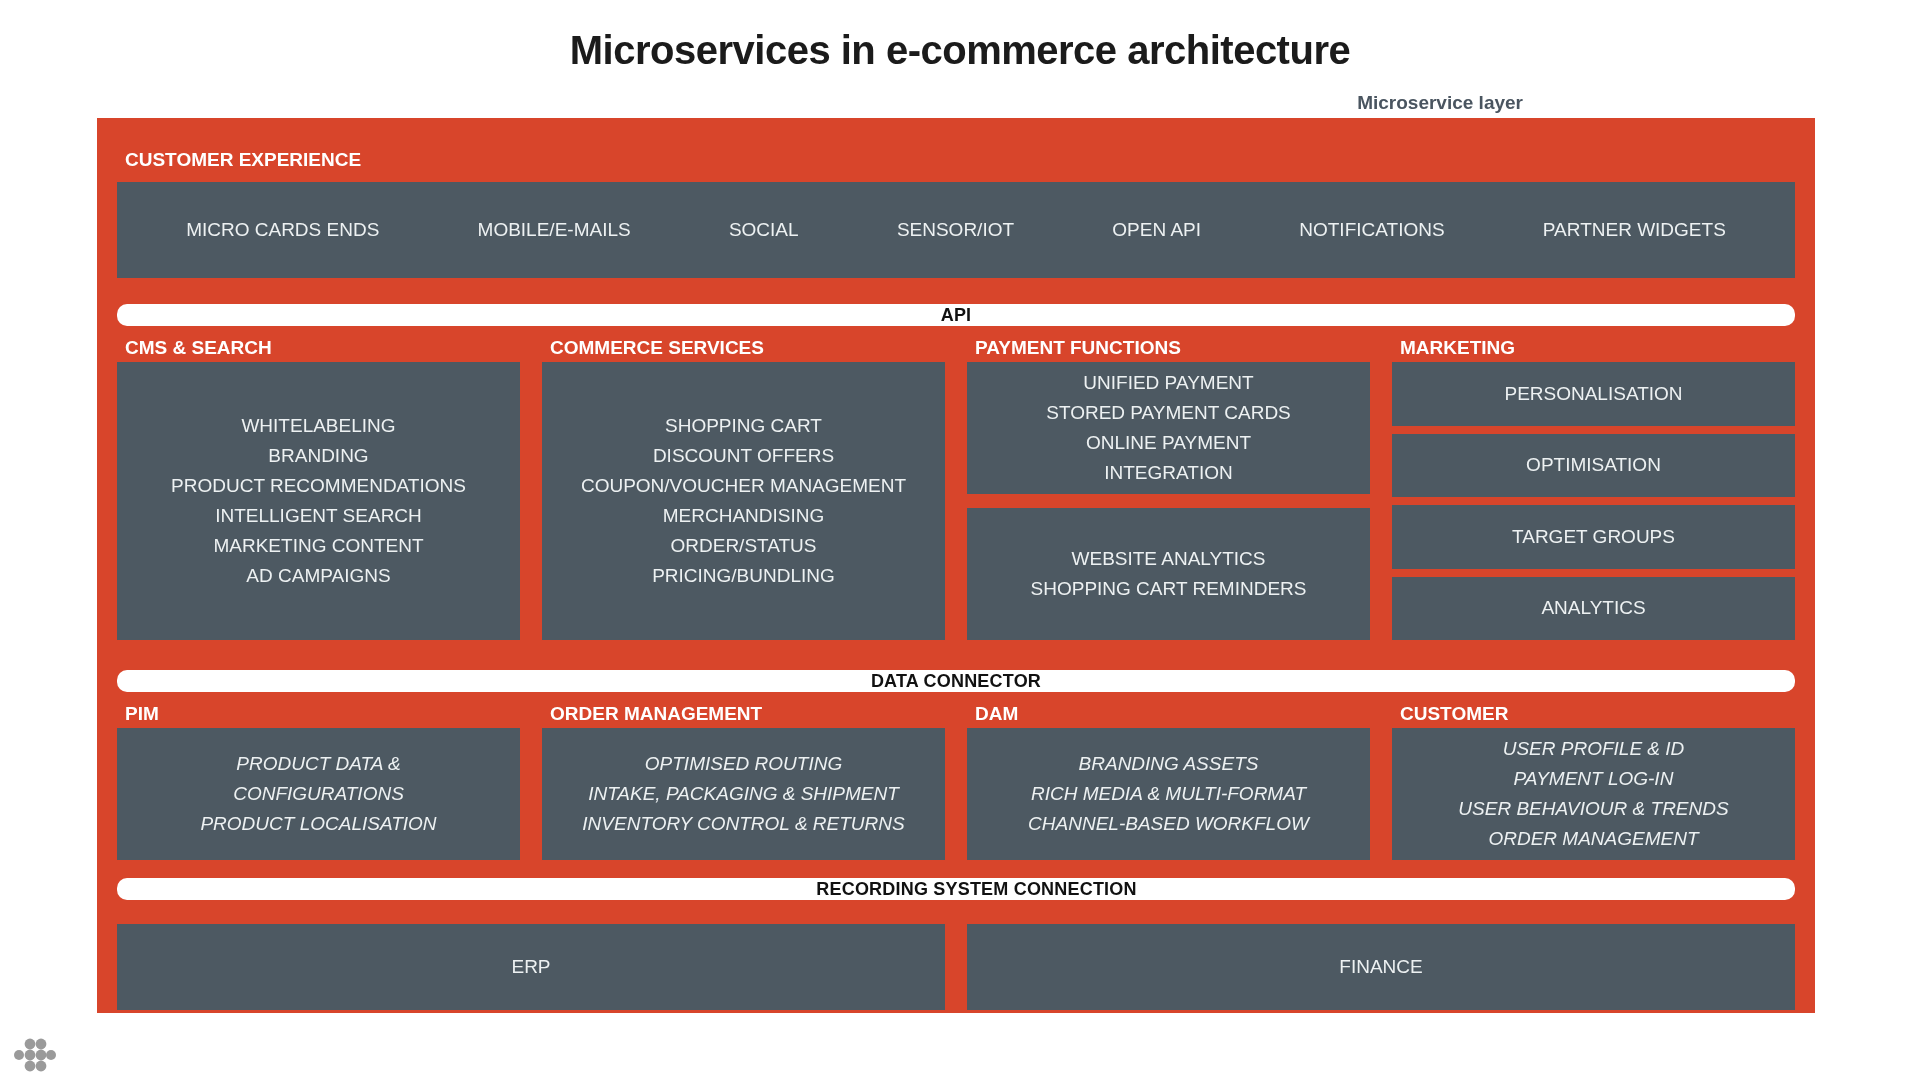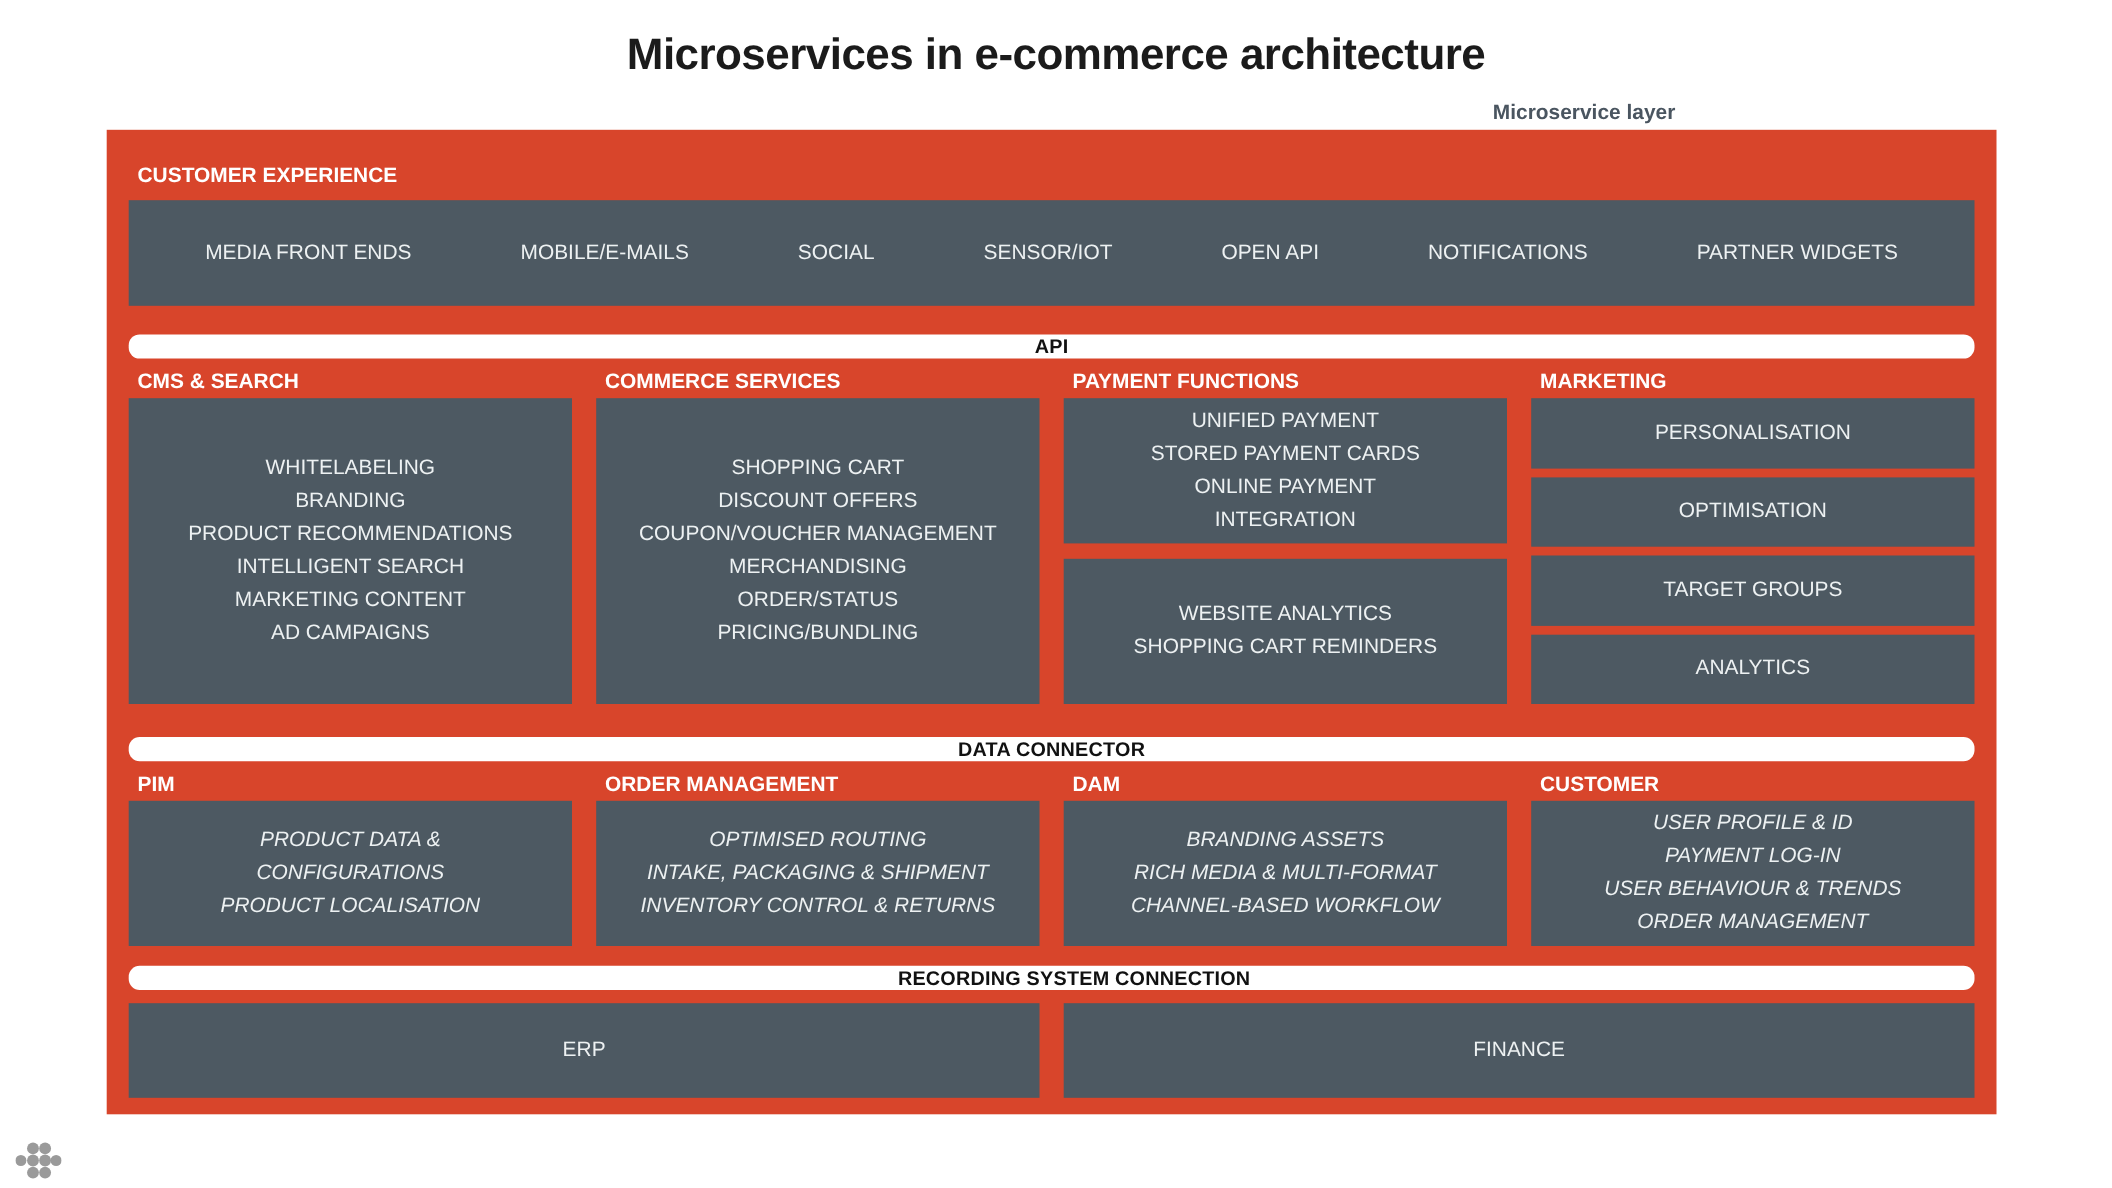--- a/index.html
+++ b/index.html
@@ -49,21 +49,21 @@
   .boxes-row.mid{height:278px;}
   .boxes-row.low{height:132px;font-style:italic;}
   .col{display:flex;flex-direction:column;height:100%;}
   .col.boxes-2{gap:14px;}
   .col.boxes-4{gap:8px;}
   .box{flex:1;background:var(--slate);display:flex;flex-direction:column;
     justify-content:center;align-items:center;padding:6px 10px;}
   .item{color:var(--panel-text);font-size:19px;line-height:30px;
     text-align:center;white-space:pre-line;}
 
-  .bottom-row{margin-top:12px;height:86px;}
+  .bottom-row{margin-top:24px;height:86px;}
   .system-box{background:var(--slate);display:flex;align-items:center;
     justify-content:center;}
   .system-box.span-left{grid-column:1 / 3;}
   .system-box.span-right{grid-column:3 / 5;}
   .system-box .label{color:var(--panel-text);font-size:19px;}
 
   .logo{position:absolute;left:14px;top:1036px;width:42px;height:38px;}
 </style>
 </head>
 <body>
@@ -72,21 +72,21 @@
 
   <h1 class="title">Microservices in e-commerce architecture</h1>
 
   <div class="layer-label">Microservice layer</div>
 
   <div class="container">
 
     <div class="section-header ce-header">CUSTOMER EXPERIENCE</div>
 
     <div class="ce-box" id="ce-box">
-        <div class="ce-item">MEDIA FRONT ENDS</div>
+        <div class="ce-item">MICRO CARDS ENDS</div>
         <div class="ce-item">MOBILE/E-MAILS</div>
         <div class="ce-item">SOCIAL</div>
         <div class="ce-item">SENSOR/IOT</div>
         <div class="ce-item">OPEN API</div>
         <div class="ce-item">NOTIFICATIONS</div>
         <div class="ce-item">PARTNER WIDGETS</div>
       </div>
 
     <div class="divider api">
       <span>API</span>

